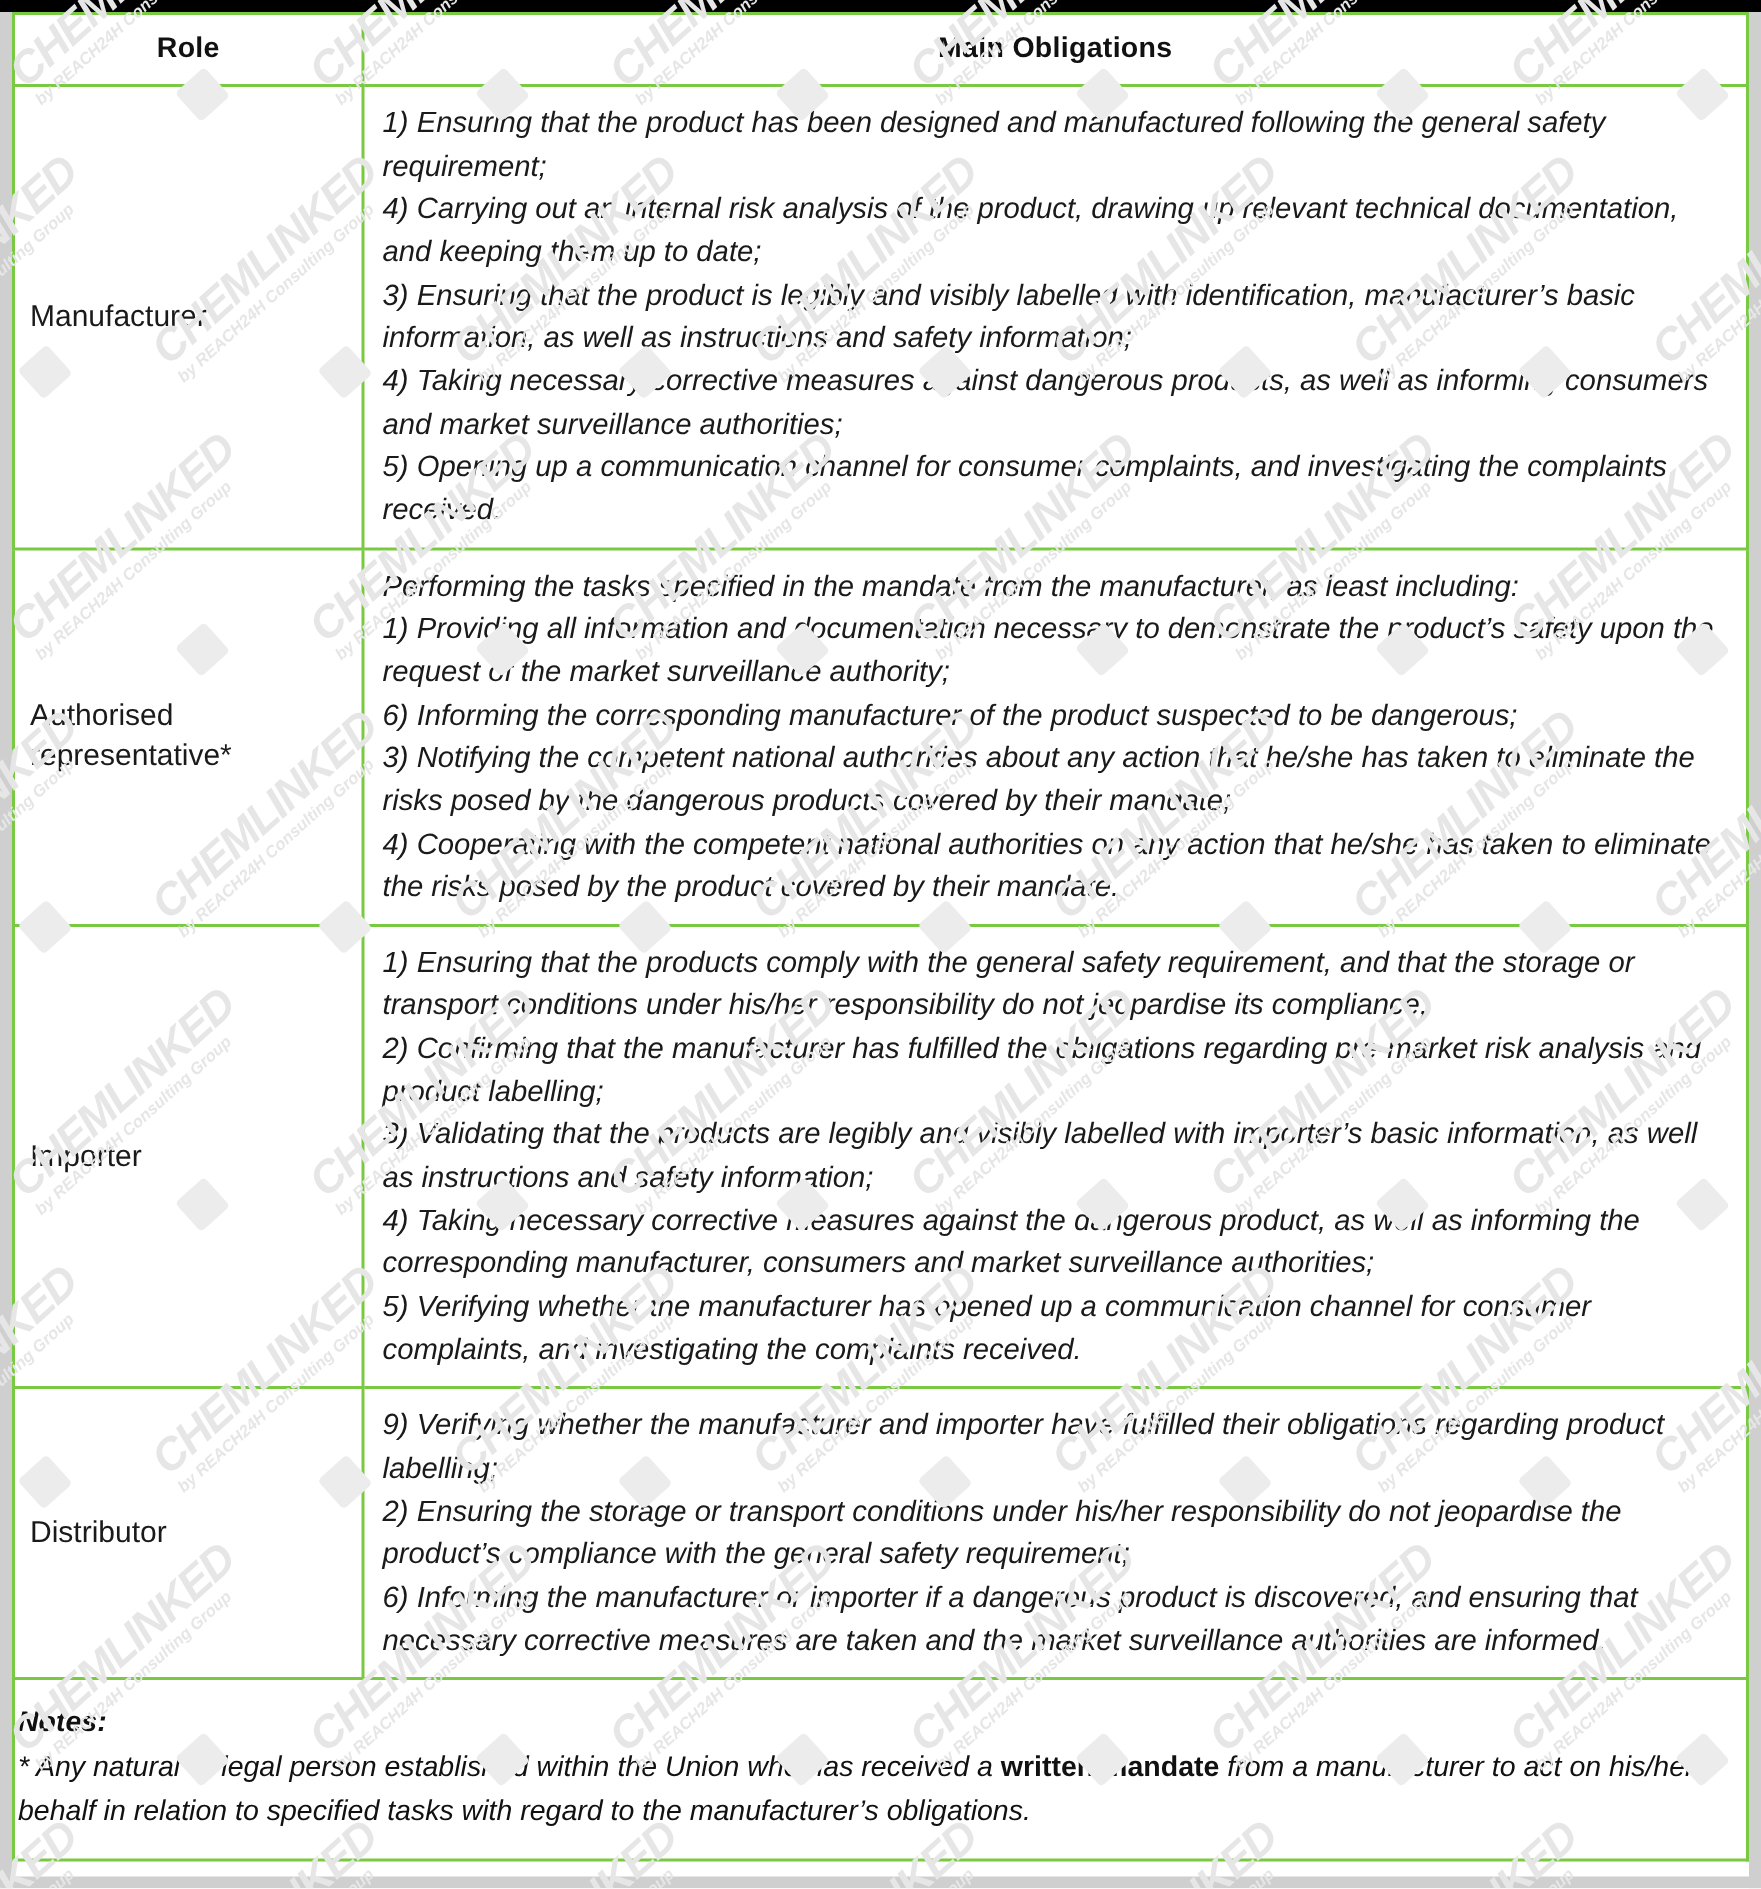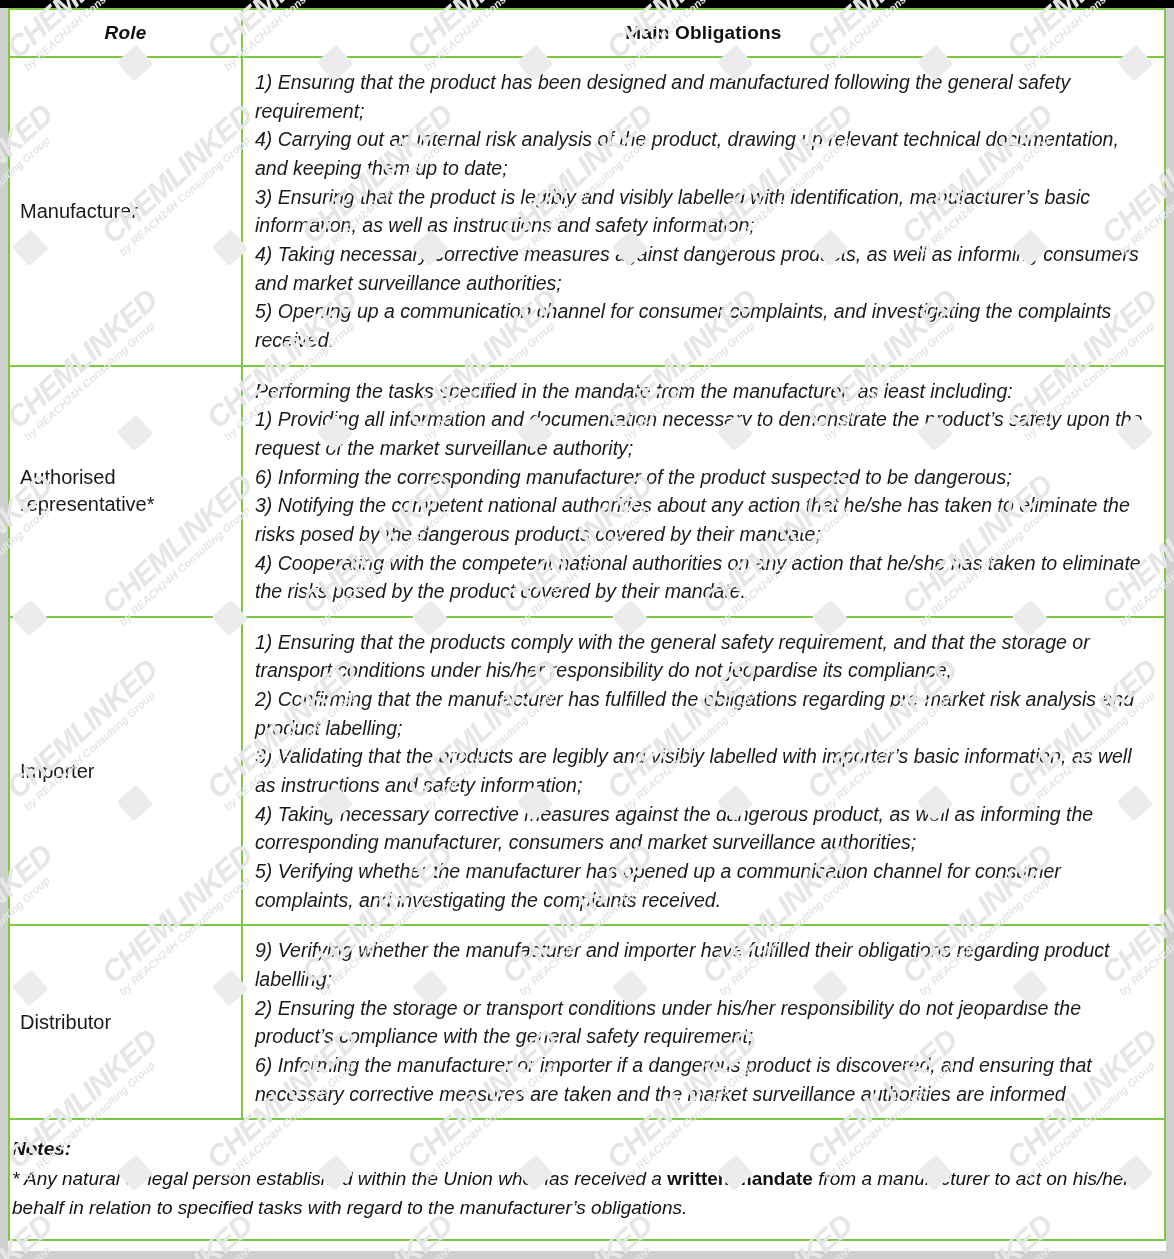--- a/index.html
+++ b/index.html
@@ -423,21 +423,21 @@
       <div class="wm" style="left: 1095px; top: 1335px;">
         <span class="wm-main">CHEMLINKED</span>
         <span class="wm-sub">by REACH24H Consulting Group</span>
       </div>
     </div>
 
   <div class="table-wrap">
     <table class="obligations">
       <thead>
         <tr>
-          <th class="col-head" style="width:229px;font-style:italic;">Role</th>
+          <th class="col-head" style="width:229px;">Role</th>
           <th class="col-head">Main Obligations</th>
         </tr>
       </thead>
       <tbody id="tbody">
           <tr>
             <td class="role-cell">Manufacturer</td>
             <td class="oblig-cell">
               <span class="line">1) Ensuring that the product has been designed and manufactured following the general safety requirement;</span>
               <span class="line">4) Carrying out an internal risk analysis of the product, drawing up relevant technical documentation, and keeping them up to date;</span>
               <span class="line">3) Ensuring that the product is legibly and visibly labelled with identification, manufacturer’s basic information, as well as instructions and safety information;</span>

